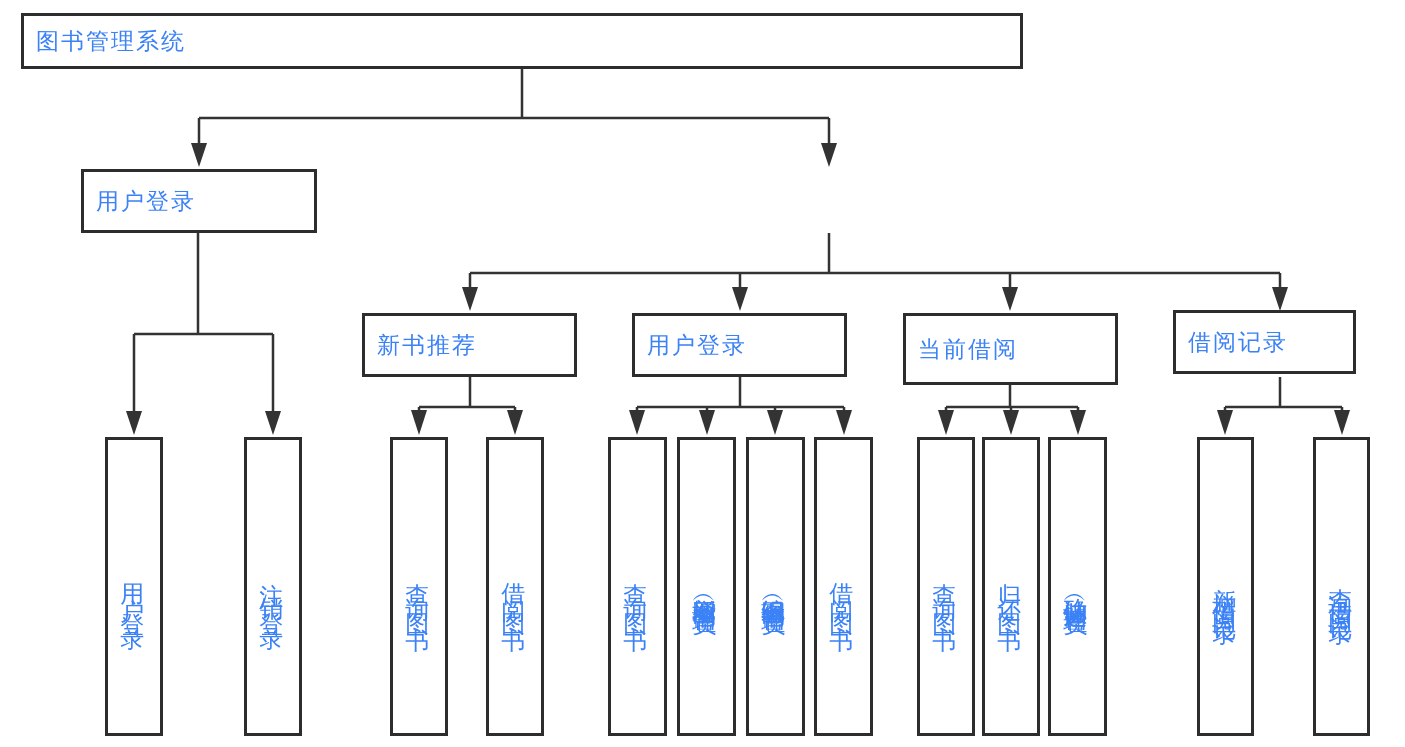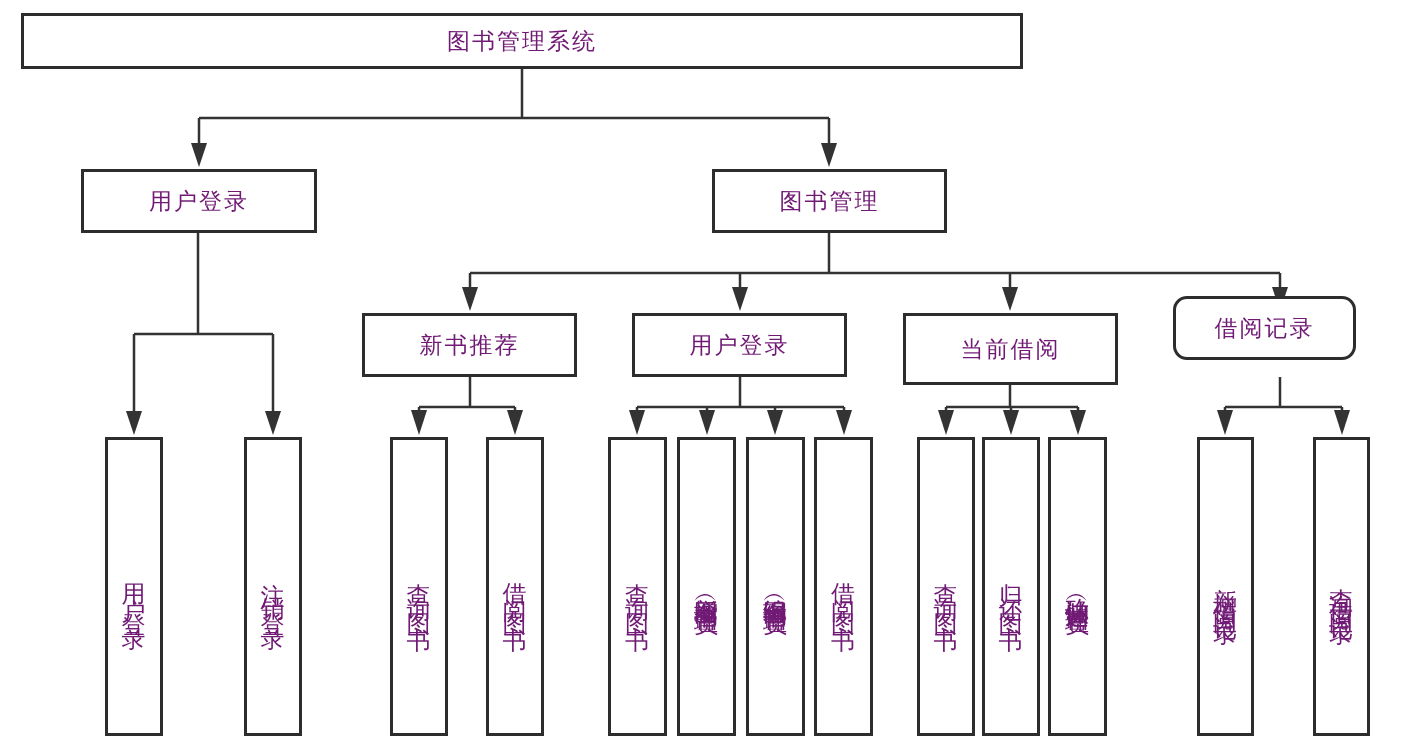--- a/index.html
+++ b/index.html
@@ -16,22 +16,22 @@
     left: 0; top: 0;
     width: 1405px; height: 747px;
   }
   .node {
     position: absolute;
     background: #ffffff;
     border: 3px solid #2d2d2d;
     box-sizing: border-box;
     display: flex;
     align-items: center;
-    justify-content: center;
-    color: #701a75;
+    color: #3b82f6;
+    padding-left: 12px;
   }
   .hnode { font-size: 23px; letter-spacing: 2px; white-space: nowrap; }
   .leaf  { top: 437px; height: 299px; width: 58px; }
   .vtext {
     writing-mode: vertical-rl;
     text-orientation: mixed;
     font-size: 24px;
     line-height: 1.05;
     white-space: nowrap;
   }
@@ -94,34 +94,31 @@
     </g>
   </svg>
 
   <div class="node hnode" style="left:21px; top:13px; width:1002px; height:56px;">
     <span>图书管理系统</span>
   </div>
 
   <div class="node hnode" style="left:81px; top:169px; width:236px; height:64px;">
     <span>用户登录</span>
   </div>
-  <div class="node hnode" style="left:712px; top:169px; width:235px; height:64px;">
-    <span>图书管理</span>
-  </div>
 
   <div class="node hnode" style="left:362px; top:313px; width:215px; height:64px;">
     <span>新书推荐</span>
   </div>
   <div class="node hnode" style="left:632px; top:313px; width:215px; height:64px;">
     <span>用户登录</span>
   </div>
   <div class="node hnode" style="left:903px; top:313px; width:215px; height:72px;">
     <span>当前借阅</span>
   </div>
-  <div class="node hnode" style="left:1173px; top:296px; width:183px; height:64px;border-radius:14px;">
+  <div class="node hnode" style="left:1173px; top:310px; width:183px; height:64px;">
     <span>借阅记录</span>
   </div>
 
   <div class="node leaf sp-lg" style="left:105px;">
     <span class="vtext">用户登录</span>
   </div>
   <div class="node leaf sp-lg" style="left:244px;">
     <span class="vtext">注销登录</span>
   </div>
 

